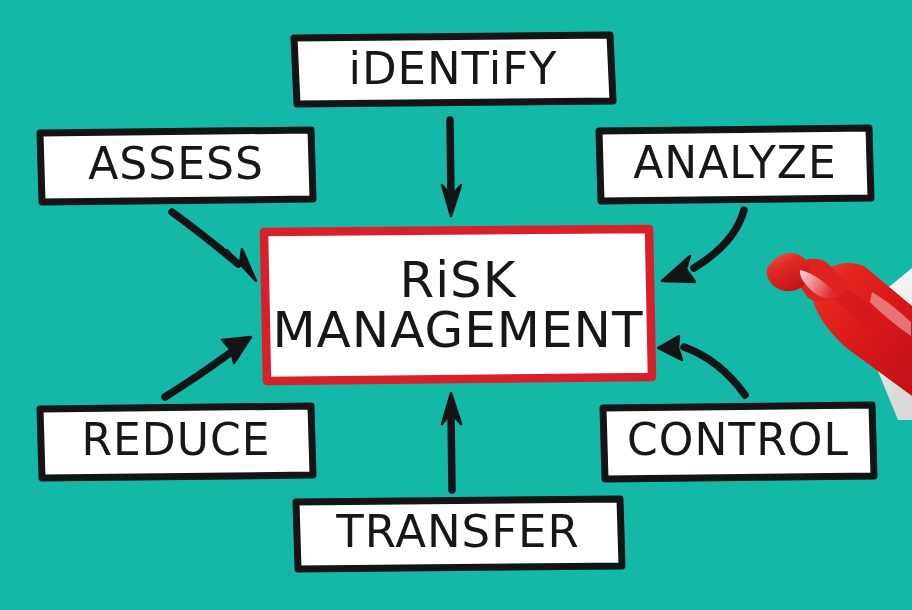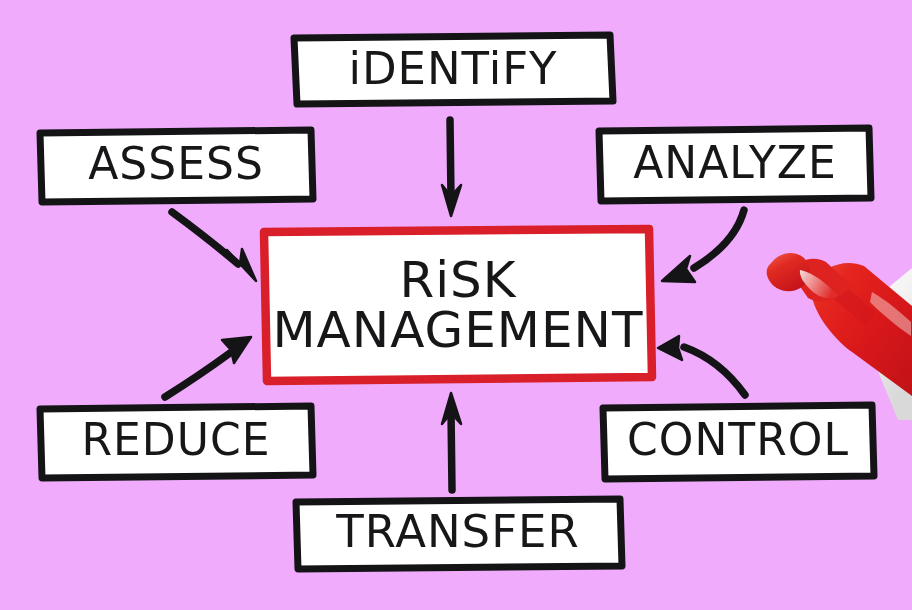--- a/index.html
+++ b/index.html
@@ -8,21 +8,21 @@
     padding: 0;
     background: #ffffff;
   }
   body {
     font-family: "Liberation Sans", sans-serif;
   }
   #stage {
     position: relative;
     width: 912px;
     height: 610px;
-    background: #f0abfc;
+    background: #14b8a6;
     overflow: hidden;
   }
   #canvas {
     position: absolute;
     top: 0;
     left: 0;
     width: 912px;
     height: 610px;
   }
   .box-label {

